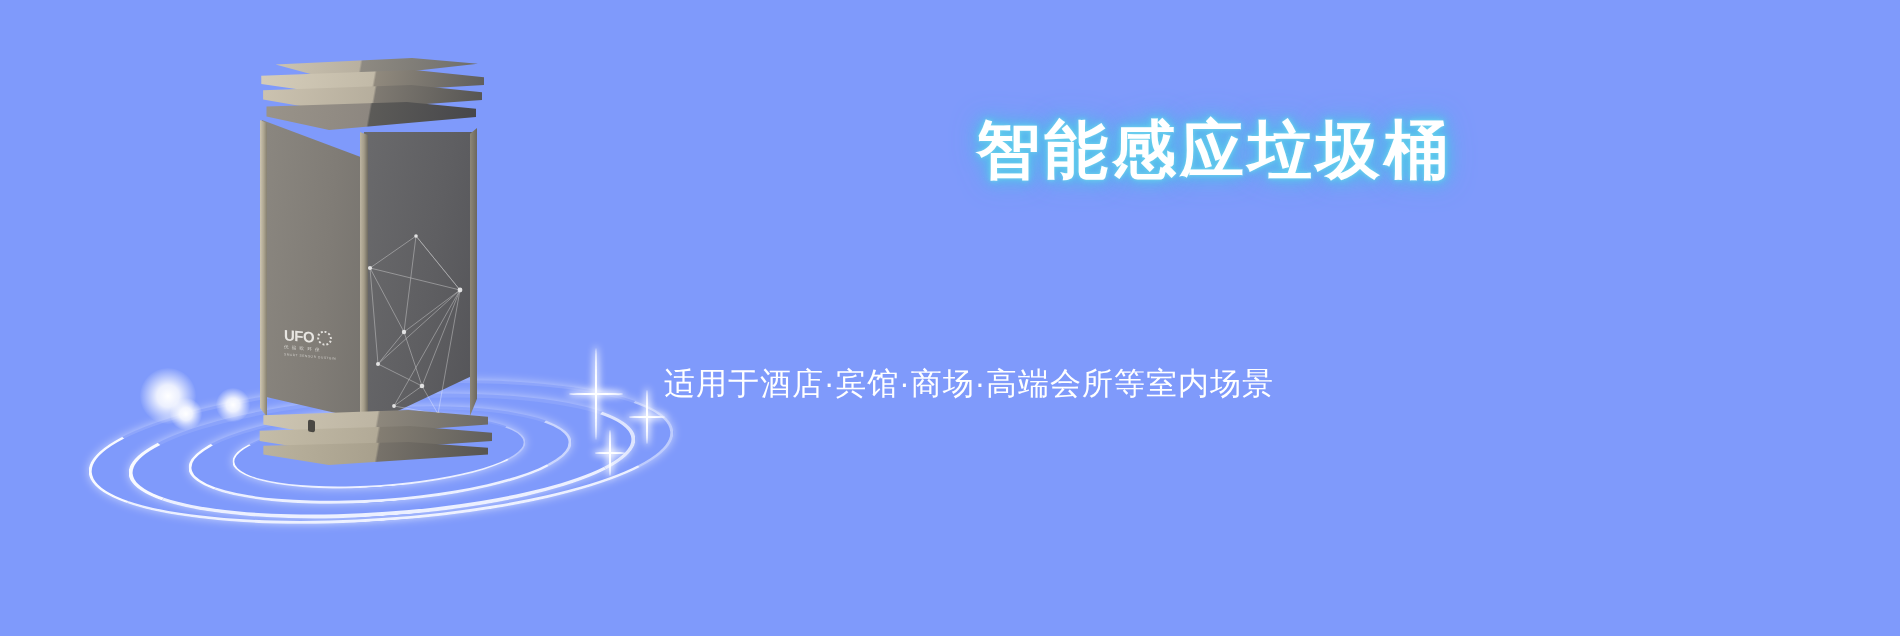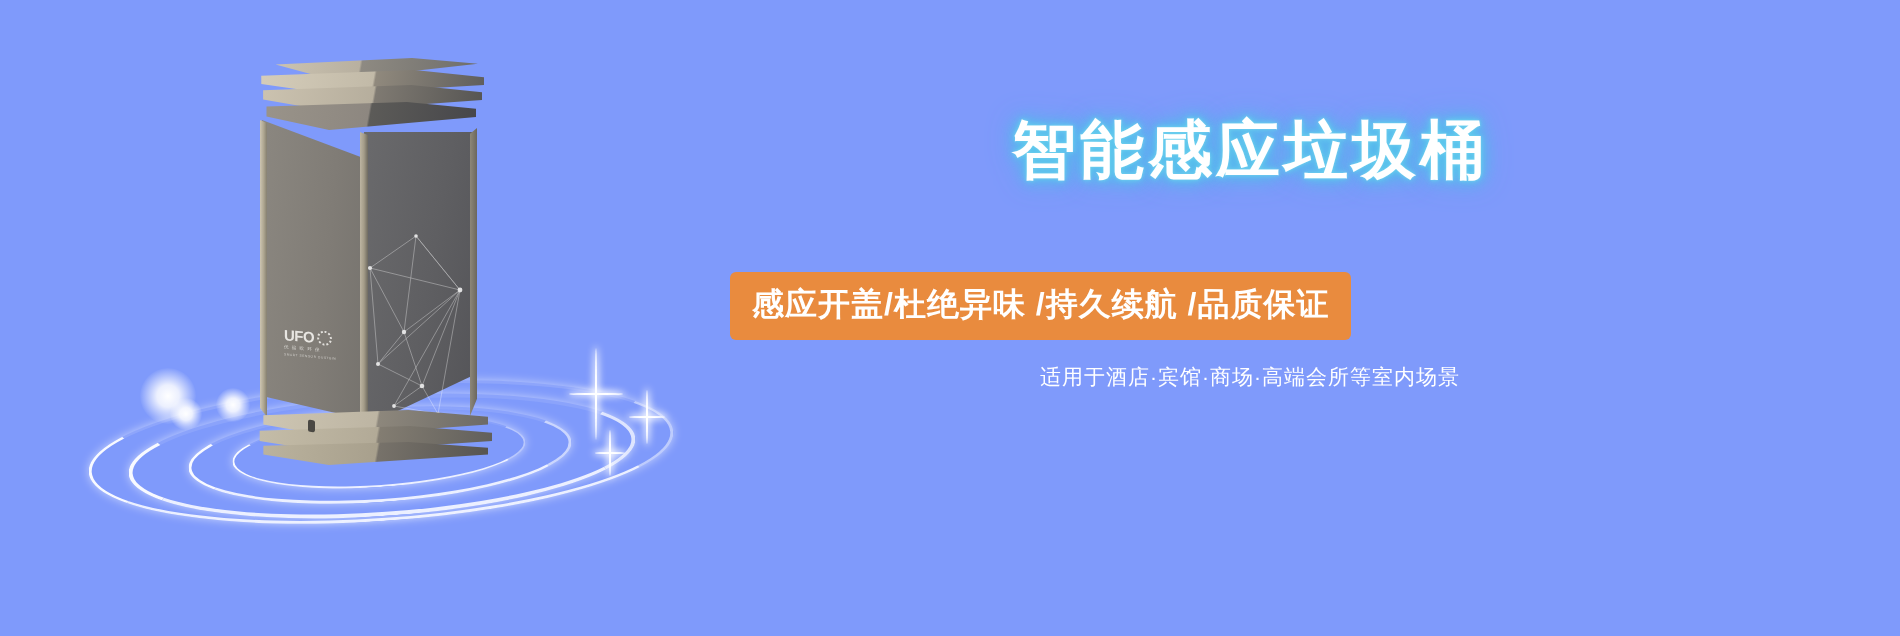--- a/index.html
+++ b/index.html
@@ -153,21 +153,21 @@
     background:linear-gradient(100deg,#bcb49f 0%,#a8a08d 52%,#77726a 53%,#565450 100%);
     clip-path:polygon(4% 16%,66% 0%,100% 24%,100% 52%,32% 96%,4% 52%);
   }
   #baseSlot{
     position:absolute;left:60px;top:362px;width:7px;height:12px;
     background:#4a4843;border-radius:2px;transform:skewY(6deg);
   }
 
   
   #copy{
-    position:absolute;left:700px;top:0;width:1160px;height:499px;
+    position:absolute;left:664px;top:0;width:1160px;height:499px;
   }
   #title{
     position:absolute;left:0;right:60px;top:118px;
     text-align:center;
     color:#ffffff;
     font-size:64px;font-weight:700;letter-spacing:4px;
     line-height:1;
     text-shadow:
       0 0 2px #6fd0ee, 0 0 5px #6fd0ee, 0 0 10px #57c6ec,
       0 0 18px #49bfe8, 0 0 28px rgba(73,191,232,.8);
@@ -187,22 +187,22 @@
   #badge{
     position:absolute;left:30px;top:272px;
     background:#e98b3e;border-radius:6px;
     padding:11px 22px 13px 22px;
     color:#ffffff;font-size:32px;font-weight:700;letter-spacing:1px;
     white-space:nowrap;
     box-sizing:border-box;
   }
   #footnote{
     position:absolute;left:0;right:60px;top:363px;
-    text-align:center;color:#ffffff;
-    font-size:21px;letter-spacing:1px;font-weight:400;
+    text-align:left;color:#ffffff;
+    font-size:31px;letter-spacing:1px;font-weight:400;
     white-space:nowrap;
   }
 </style>
 </head>
 <body>
 
 <div id="banner">
 
   <div id="scene">
 
@@ -279,19 +279,18 @@
       <div id="baseSlot"></div>
 
     </div>
   </div>
 
   <div id="copy">
 
     <div id="title">智能感应垃圾桶</div>
 
 
-    <div id="badge">感应开盖/杜绝异味 /持久续航 /品质保证</div>
 
     <div id="footnote">适用于酒店·宾馆·商场·高端会所等室内场景</div>
 
   </div>
 
 </div>
 
 </body></html>

